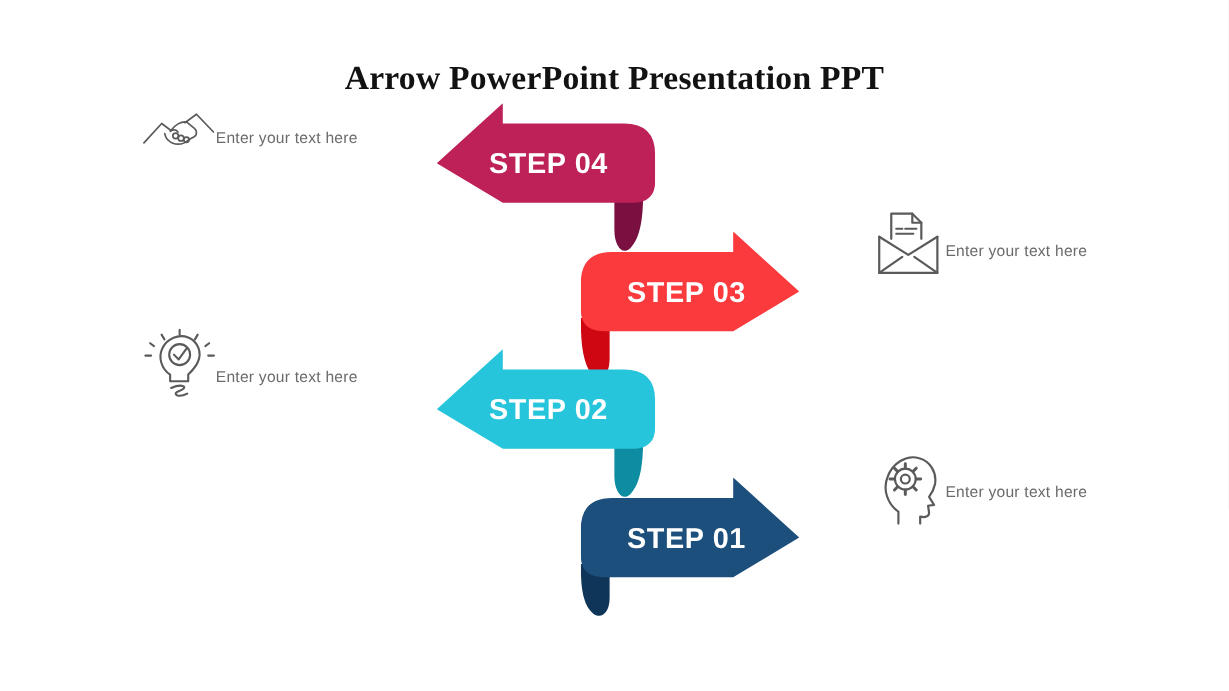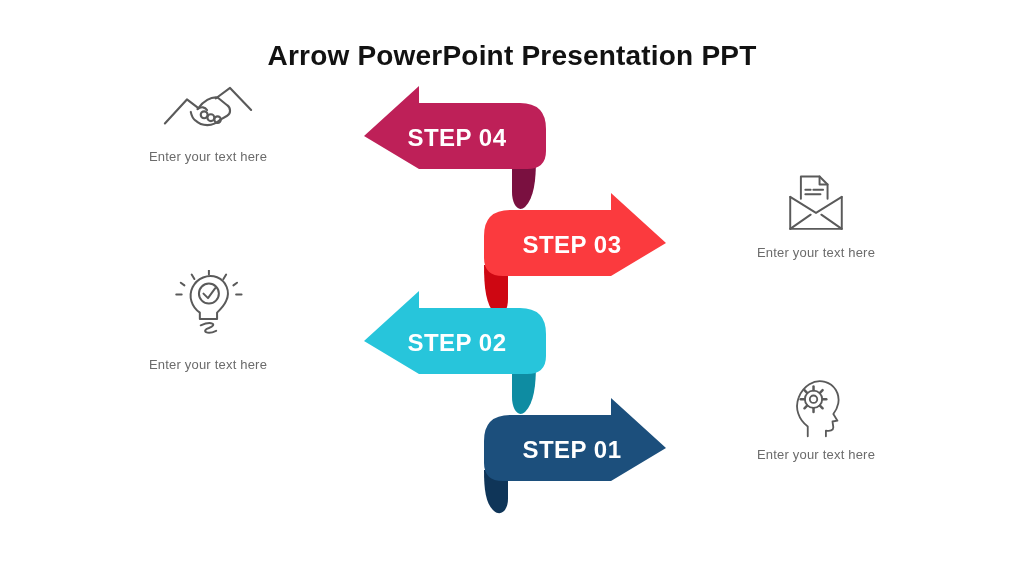--- a/index.html
+++ b/index.html
@@ -8,34 +8,35 @@
     width:1024px;height:576px;
     background:#ffffff;
     overflow:hidden;
     font-family:"Liberation Sans", sans-serif;
   }
   .slide-title{
     position:absolute;top:36px;left:0;right:0;
     text-align:center;
     font-size:28px;font-weight:700;letter-spacing:.2px;
     color:#121212;line-height:1;
-    margin:6px;
+    margin:16px;
+    font-family:Liberation Serif, serif;
   }
   .arrow{position:absolute;}
   .arrow-label-text{
     font-family:"Liberation Sans", sans-serif;
     font-size:24px;font-weight:700;
     fill:#ffffff;
     text-anchor:middle;
     dominant-baseline:central;
     letter-spacing:.5px;
   }
   .callout{
     position:absolute;width:180px;
-    display:flex;flex-direction:column;align-items:center;
+    display:flex;align-items:center;
   }
   .callout svg{display:block;}
   .callout-label{
     margin-top:9px;
     font-size:13px;color:#6b6b6b;
     letter-spacing:.2px;
     text-align:center;white-space:nowrap;
   }
   .icon-stroke{stroke:#5a5a5a;fill:none;stroke-width:2.2;stroke-linecap:round;stroke-linejoin:round;}
 </style>

